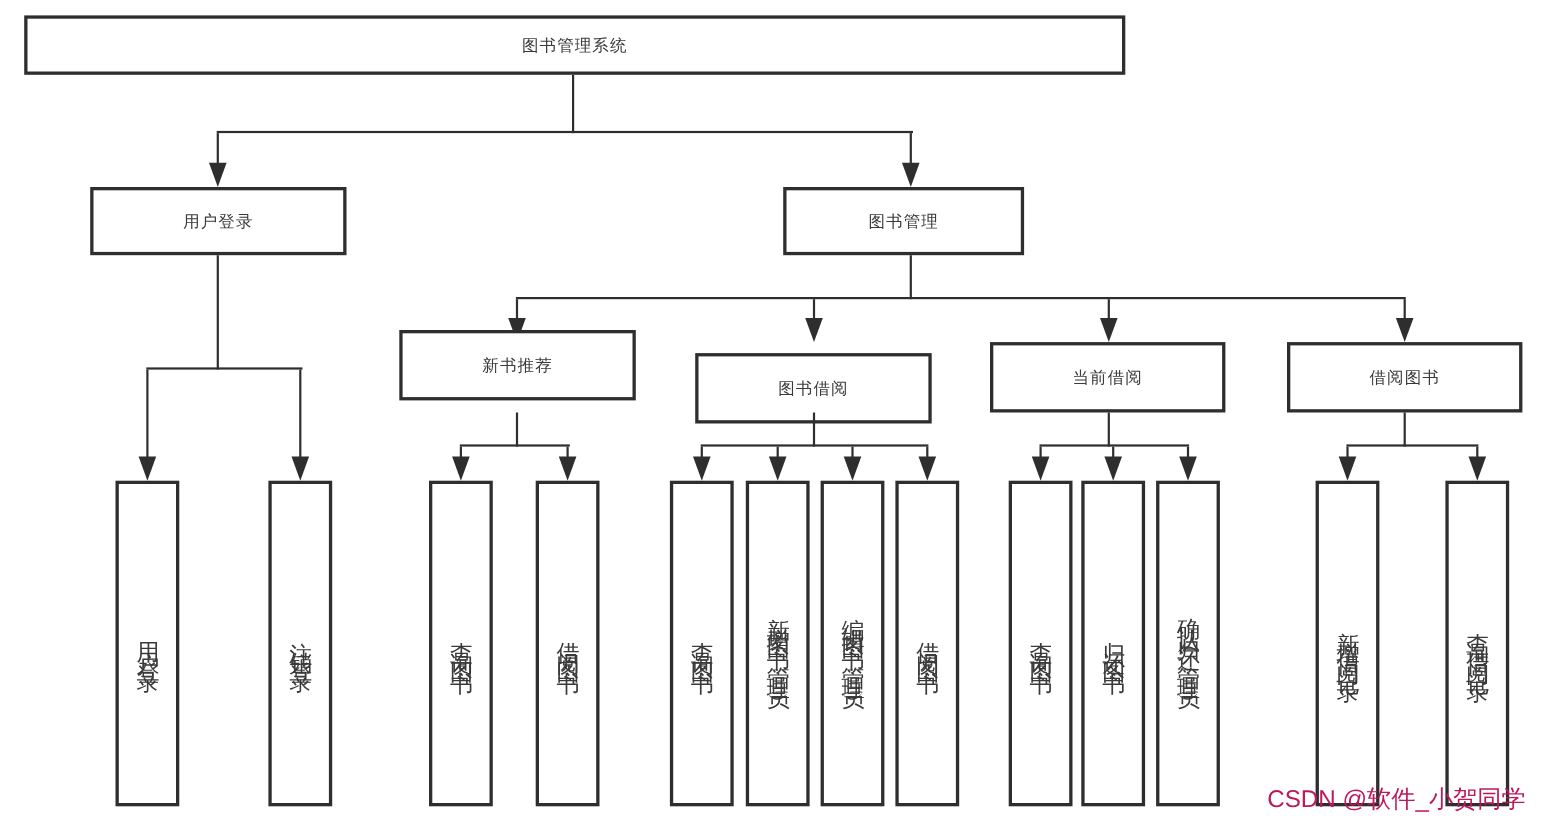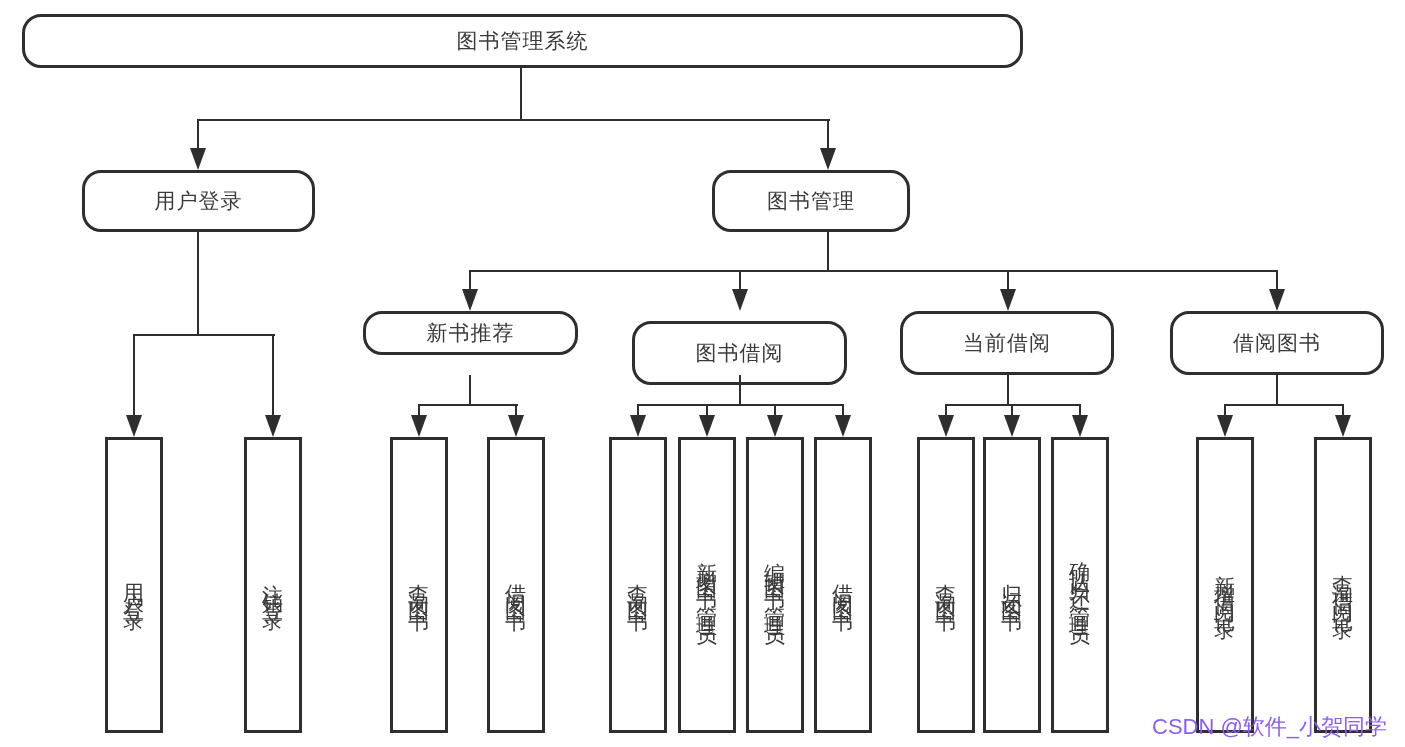--- a/index.html
+++ b/index.html
@@ -11,42 +11,42 @@
     overflow:hidden;
   }
   .box{
     position:absolute;
     box-sizing:border-box;
     border:3px solid #2e2e2e;
     background:#ffffff;
     display:flex;align-items:center;justify-content:center;
     color:#3a3a3a;
   }
-  .h-box{font-size:21px;letter-spacing:1px;border-radius:19px;}
+  .h-box{font-size:15px;letter-spacing:1px;}
   .v-box span{
     writing-mode:vertical-rl;
     font-size:21px;
     letter-spacing:9px;
     line-height:1;
     color:#3a3a3a;
   }
   .line{position:absolute;background:#2e2e2e;}
   .line.v{width:2px;}
   .line.h{height:2px;}
   .arrow{
     position:absolute;width:0;height:0;
     border-left:8px solid transparent;
     border-right:8px solid transparent;
     border-top:22px solid #2e2e2e;
   }
   .watermark{
     position:absolute;
     left:1152px;top:712px;
     font-size:22px;
-    color:#8b5cf6;
+    color:#be185d;
     white-space:nowrap;
     z-index:10;
   }
 </style>
 </head>
 <body>
 
 <div id="canvas">
 
   <div class="box h-box" style="left:22px;top:14px;width:1001px;height:54px">
@@ -56,21 +56,21 @@
   <div class="line v" style="left:520px;top:68px;height:53px"></div>
   <div class="line h" style="left:197px;top:119px;width:633px"></div>
   <div class="line v" style="left:197px;top:121px;height:29px"></div>
   <div class="arrow" style="left:190px;top:148px"></div>
   <div class="line v" style="left:827px;top:121px;height:29px"></div>
   <div class="arrow" style="left:820px;top:148px"></div>
 
   <div class="box h-box" style="left:82px;top:170px;width:233px;height:62px">
     <span>用户登录</span>
   </div>
-  <div class="box h-box" style="left:712px;top:170px;width:198px;height:62px">
+  <div class="box h-box" style="left:712px;top:170px;width:219px;height:62px">
     <span>图书管理</span>
   </div>
 
   <div class="line v" style="left:197px;top:232px;height:104px"></div>
   <div class="line h" style="left:133px;top:334px;width:142px"></div>
   <div class="line v" style="left:133px;top:336px;height:81px"></div>
   <div class="arrow" style="left:126px;top:415px"></div>
   <div class="line v" style="left:272px;top:336px;height:81px"></div>
   <div class="arrow" style="left:265px;top:415px"></div>
 
@@ -78,21 +78,21 @@
   <div class="line h" style="left:469px;top:270px;width:809px"></div>
   <div class="line v" style="left:469px;top:272px;height:19px"></div>
   <div class="arrow" style="left:462px;top:289px"></div>
   <div class="line v" style="left:739px;top:272px;height:19px"></div>
   <div class="arrow" style="left:732px;top:289px"></div>
   <div class="line v" style="left:1007px;top:272px;height:19px"></div>
   <div class="arrow" style="left:1000px;top:289px"></div>
   <div class="line v" style="left:1276px;top:272px;height:19px"></div>
   <div class="arrow" style="left:1269px;top:289px"></div>
 
-  <div class="box h-box" style="left:363px;top:311px;width:215px;height:44px">
+  <div class="box h-box" style="left:363px;top:300px;width:215px;height:64px">
     <span>新书推荐</span>
   </div>
   <div class="box h-box" style="left:632px;top:321px;width:215px;height:64px">
     <span>图书借阅</span>
   </div>
   <div class="box h-box" style="left:900px;top:311px;width:214px;height:64px">
     <span>当前借阅</span>
   </div>
   <div class="box h-box" style="left:1170px;top:311px;width:214px;height:64px">
     <span>借阅图书</span>

